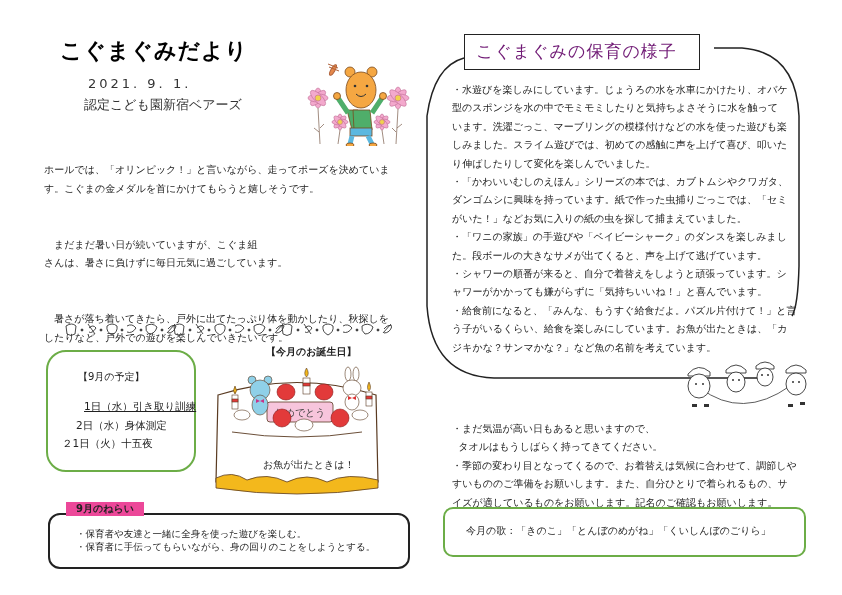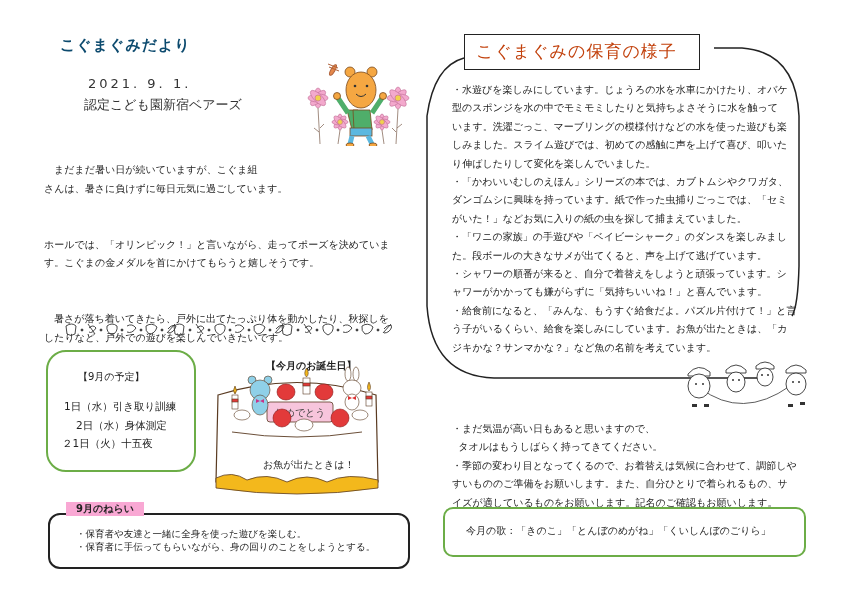--- a/index.html
+++ b/index.html
@@ -2,60 +2,60 @@
 <html><head>
 <meta charset="utf-8">
 <style>
   html, body { margin: 0; padding: 0; background: #ffffff; }
   body {
     width: 842px; height: 595px; position: relative; overflow: hidden;
     font-family: "DejaVu Sans", sans-serif; color: #222;
   }
   .abs { position: absolute; }
   .title {
-    left: 60px; top: 36px; font-size: 15px; font-weight: bold; letter-spacing: 1px; color: #0c4a6e; text-align: right;
+    left: 60px; top: 36px; font-size: 22px; font-weight: bold; letter-spacing: 1px; color: #000000; text-align: right;
   }
   .date { left: 88px; top: 76px; font-size: 13px; letter-spacing: 3px; color: #333; }
   .school { left: 84px; top: 96px; font-size: 13px; color: #333; }
   .para {
     font-size: 10px; line-height: 18.6px; color: #222; white-space: pre-wrap;
   }
   .intro { left: 44px; top: 124px; width: 380px; }
   .divider-art { left: 62px; top: 320px; width: 330px; height: 18px; }
 
   
   .schedule-box {
     left: 46px; top: 350px; width: 150px; height: 122px;
     border: 2px solid #6cad47; border-radius: 20px; box-sizing: border-box;
   }
   .schedule-title { left: 78px; top: 370px; font-size: 10px; }
   .schedule-line { font-size: 10.5px; color: #222; }
 
   
-  .bday-title { left: 266px; top: 359px; font-size: 10px; font-weight: bold; }
+  .bday-title { left: 266px; top: 345px; font-size: 10px; font-weight: bold; }
   .cake { left: 212px; top: 360px; width: 170px; height: 135px; }
   .bday-msg { left: 263px; top: 458px; font-size: 10px; }
 
   
   .aims-box {
     left: 48px; top: 513px; width: 362px; height: 56px;
     border: 2px solid #222; border-radius: 12px; box-sizing: border-box;
   }
   .aims-label {
-    left: 66px; top: 502px; background: #f9a8d4; padding: 0 10px; font-size: 10px; font-weight: bold;
+    left: 66px; top: 502px; background: #ec4899; padding: 0 10px; font-size: 10px; font-weight: bold;
   }
   .aims-text { left: 76px; top: 527px; font-size: 9.5px; line-height: 13px; }
 
   
   .right-frame { left: 424px; top: 46px; width: 380px; height: 340px; }
   .right-heading-box {
     left: 464px; top: 34px; width: 236px; height: 36px; background: #fff;
     border: 1.5px solid #222; box-sizing: border-box;
   }
-  .right-heading { left: 476px; top: 40px; font-size: 17px; color: #c2410c; letter-spacing: 1px; }
+  .right-heading { left: 476px; top: 40px; font-size: 17px; color: #701a75; letter-spacing: 1px; }
   .right-body { left: 452px; top: 81px; width: 345px; font-size: 10px; line-height: 18.4px; }
 
   .acorns { left: 682px; top: 358px; width: 130px; height: 58px; }
 
   .notices { left: 452px; top: 400px; width: 380px; font-size: 10px; line-height: 18.4px; margin-top: 20px; }
 
   .song-box {
     left: 443px; top: 507px; width: 363px; height: 50px;
     border: 2px solid #6cad47; border-radius: 10px; box-sizing: border-box;
   }
@@ -129,24 +129,24 @@
     <circle cx="50" cy="14" r="5" fill="#f5a742"></circle>
     <circle cx="72" cy="14" r="5" fill="#f5a742"></circle>
     <ellipse cx="61" cy="32" rx="15" ry="18" fill="#f5a742"></ellipse>
   </g>
   <circle cx="55" cy="28" r="1.3" fill="#333"></circle>
   <circle cx="67" cy="28" r="1.3" fill="#333"></circle>
   <path d="M56 36 Q61 41 66 36" fill="none" stroke="#333" stroke-width="1"></path>
 </svg>
 
 <div class="abs para intro">
+  <div>ホールでは、「オリンピック！」と言いながら、走ってポーズを決めていま
+す。こぐまの金メダルを首にかけてもらうと嬉しそうです。</div>
   <div>　まだまだ暑い日が続いていますが、こぐま組
 さんは、暑さに負けずに毎日元気に過ごしています。</div>
-  <div>ホールでは、「オリンピック！」と言いながら、走ってポーズを決めていま
-す。こぐまの金メダルを首にかけてもらうと嬉しそうです。</div>
   <div>　暑さが落ち着いてきたら、戸外に出てたっぷり体を動かしたり、秋探しを
 したりなど、戸外での遊びを楽しんでいきたいです。</div>
 </div>
 
 <svg class="abs divider-art" viewBox="0 0 330 18">
   <g fill="none" stroke="#333" stroke-width="0.9">
     <g id="unit">
       <path d="M4 6 Q10 2 14 6 L13 14 Q9 17 5 14 Z"></path>
         <circle cx="20" cy="10" r="1" fill="#333"></circle>
       <path d="M26 4 L33 14 M27 8 Q31 4 34 8 Q30 14 27 12"></path>
@@ -159,21 +159,21 @@
         <circle cx="100" cy="10" r="1" fill="#333"></circle>
       <path d="M105 13 L113 4 M106 9 Q110 4 114 6 Q112 13 106 13"></path>
     </g>
     <use href="#unit" x="108"></use>
     <use href="#unit" x="216"></use>
   </g>
 </svg>
 
 <div class="abs schedule-box"></div>
 <div class="abs schedule-title">【9月の予定】</div>
-<div class="abs schedule-line" style="left:64px;top:400px;">1日（水）引き取り訓練</div>
+<div class="abs schedule-line" style="left:84px;top:400px;text-decoration:underline;">1日（水）引き取り訓練</div>
 <div class="abs schedule-line" style="left:76px;top:419px;">2日（水）身体測定</div>
 <div class="abs schedule-line" style="left:62px;top:437px;">２1日（火）十五夜</div>
 
 <div class="abs bday-title">【今月のお誕生日】</div>
 <svg class="abs cake" viewBox="0 0 170 135">
   <path d="M6 35 Q85 10 164 35 L166 122 Q85 140 4 122 Z" fill="#fff" stroke="#5a3b22" stroke-width="1.2"></path>
   <path d="M20 72 Q85 82 150 72" fill="none" stroke="#5a3b22" stroke-width="0.9"></path>
   <path d="M4 118 Q20 110 35 120 Q55 112 75 122 Q95 112 115 122 Q135 112 166 120 L166 128 Q85 140 4 128 Z" fill="#f3b81c" stroke="#5a3b22" stroke-width="0.8"></path>
 
   <rect x="55" y="42" width="66" height="20" rx="3" fill="#f7c5dc" stroke="#5a3b22" stroke-width="0.8"></rect>

